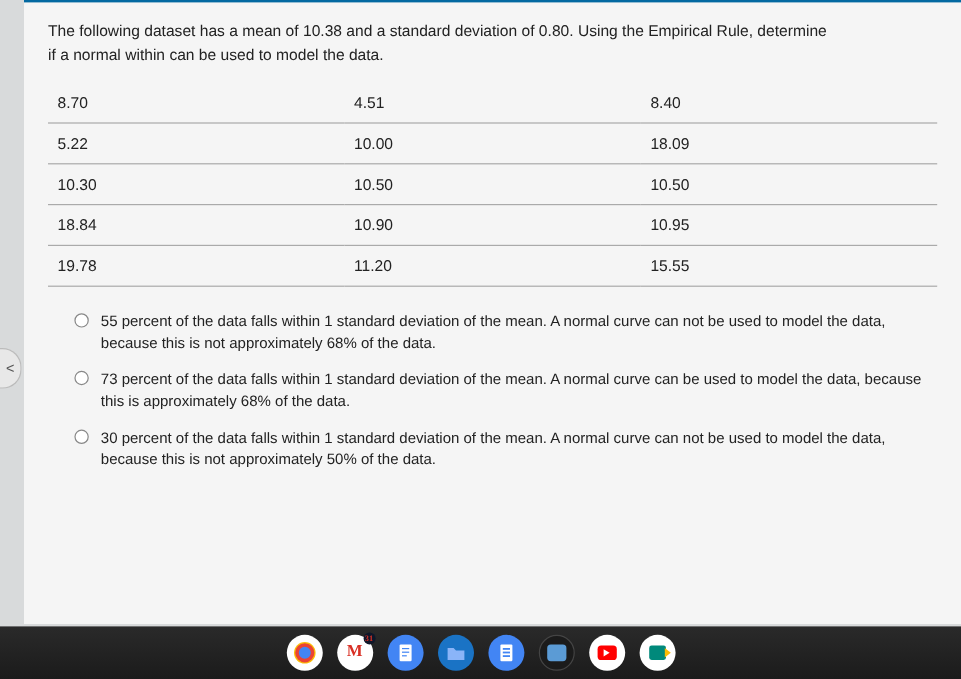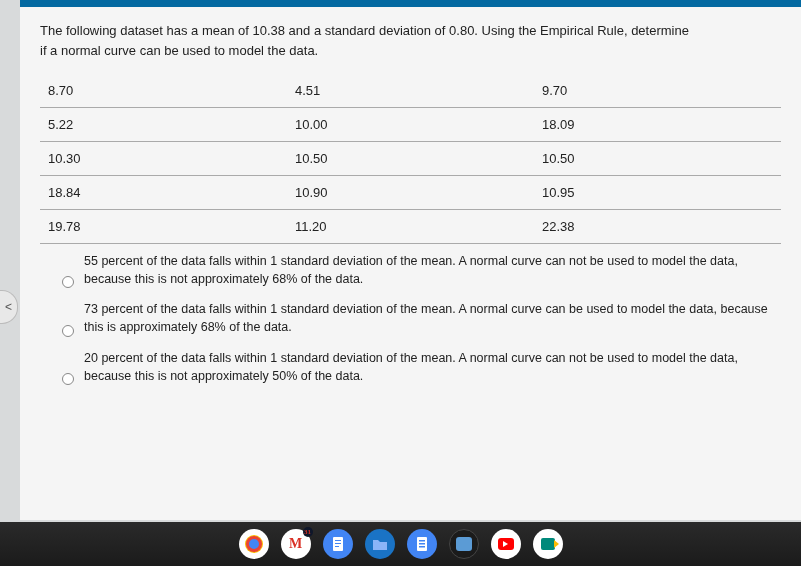--- a/index.html
+++ b/index.html
@@ -9,50 +9,50 @@
       width: 801px;
       height: 566px;
       position: relative;
       overflow: hidden;
     }
     .page {
       background: #f5f5f5;
       margin: 0 0 0 20px;
       padding: 14px 20px 10px 20px;
       min-height: 520px;
-      border-top: 7px solid #0369a1;
+      border-top: 2px solid #0369a1;
     }
     .question-text {
       font-size: 13px;
       color: #222;
       line-height: 1.5;
       margin-bottom: 14px;
     }
     .data-table {
       width: 100%;
       border-collapse: collapse;
-      margin-bottom: 8px;
+      margin-bottom: 20px;
     }
     .data-table td {
       padding: 9px 8px;
       font-size: 13px;
       color: #222;
       border-bottom: 1px solid #aaa;
       width: 33.3%;
     }
     .points {
       font-style: italic;
       font-size: 13px;
       color: #333;
       margin: 16px 0 12px 8px;
     }
     .options { padding-left: 22px; }
     .option {
       display: flex;
-      align-items: flex-end;
+      align-items: flex-start;
       margin-bottom: 12px;
       gap: 10px;
     }
     .radio {
       width: 12px;
       height: 12px;
       border: 1.5px solid #888;
       border-radius: 50%;
       flex-shrink: 0;
       margin-top: 2px;
@@ -122,66 +122,66 @@
 </head>
 <body>
 
 <div class="side-btn">
   <span>&lt;</span>
 </div>
 
 <div class="page">
   <div class="question-text">
     <span>The following dataset has a mean of 10.38 and a standard deviation of 0.80. Using the Empirical Rule, determine</span><br>
-    <span>if a normal curve can be used to model the data.</span>
+    <span>if a normal within can be used to model the data.</span>
   </div>
 
   <table class="data-table">
     <tbody>
         <tr>
       <td>8.70</td>
       <td>4.51</td>
-      <td>9.70</td>
+      <td>8.40</td>
     </tr>
     <tr>
       <td>5.22</td>
       <td>10.00</td>
       <td>18.09</td>
     </tr>
     <tr>
       <td>10.30</td>
       <td>10.50</td>
       <td>10.50</td>
     </tr>
     <tr>
       <td>18.84</td>
       <td>10.90</td>
       <td>10.95</td>
     </tr>
     <tr>
       <td>19.78</td>
       <td>11.20</td>
-      <td>22.38</td>
+      <td>15.55</td>
     </tr>
   </tbody>
     </table>
 
 
   <div class="options">
     <div class="option">
       <div class="radio"></div>
       <div class="option-text">55 percent of the data falls within 1 standard deviation of the mean. A normal curve can not be used to model the data, because this is not approximately 68% of the data.</div>
     </div>
     <div class="option">
       <div class="radio"></div>
       <div class="option-text">73 percent of the data falls within 1 standard deviation of the mean. A normal curve can be used to model the data, because this is approximately 68% of the data.</div>
     </div>
     <div class="option">
       <div class="radio"></div>
-      <div class="option-text">20 percent of the data falls within 1 standard deviation of the mean. A normal curve can not be used to model the data, because this is not approximately 50% of the data.</div>
+      <div class="option-text">30 percent of the data falls within 1 standard deviation of the mean. A normal curve can not be used to model the data, because this is not approximately 50% of the data.</div>
     </div>
   </div>
 </div>
 
 <div class="taskbar">
   <div class="tb-icon chrome"></div>
   <div class="tb-icon gmail" style="position:relative">
     <span>M</span>
     <span class="cal-badge">31</span>
   </div>

